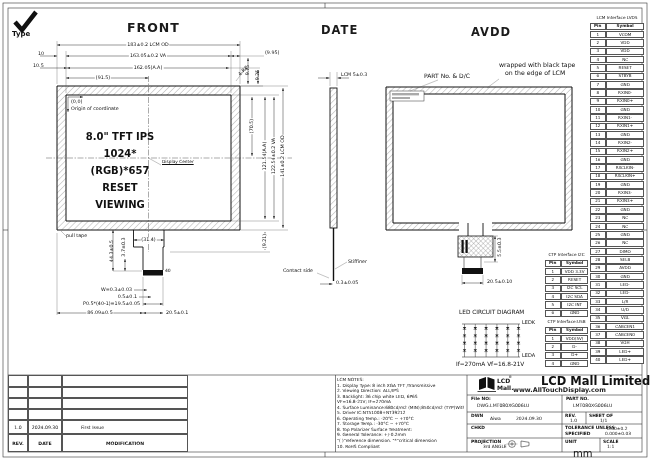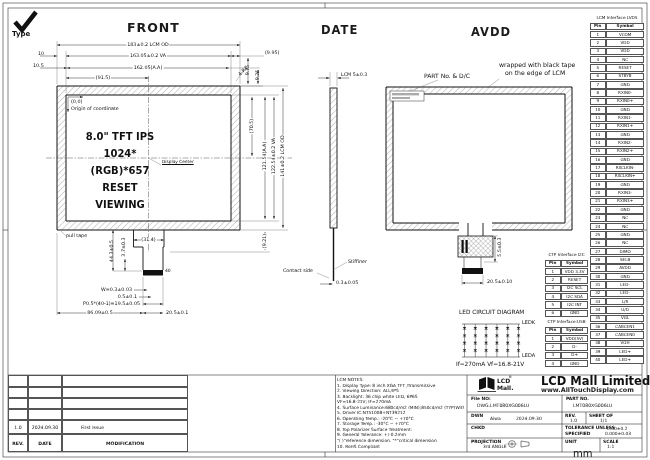--- a/index.html
+++ b/index.html
@@ -571,21 +571,21 @@
   <div class="rc mod">First Issue</div>
   <div class="rc hd">REV.</div>
   <div class="rc hd">DATE</div>
   <div class="rc hd">MODIFICATION</div>
 </div>
 
 <span class="lb" style="left:497px;top:378px;font-size:6px;font-weight:700;">LCD</span>
 <span class="lb" style="left:497px;top:384.5px;font-size:6px;font-weight:700;">Mall.</span>
 <span class="lb" style="left:508.5px;top:376px;font-size:3.5px;">®</span>
 <span class="lb" style="left:541px;top:375px;font-size:11.5px;font-weight:700;">LCD Mall Limited</span>
-<span class="lb" style="left:541px;top:387px;font-size:6.4px;font-weight:700;color:#222;">www.AllTouchDisplay.com</span>
+<span class="lb" style="left:513px;top:387px;font-size:6.4px;font-weight:700;color:#222;">www.AllTouchDisplay.com</span>
 
 <span class="lb" style="left:471px;top:397px;font-size:4.4px;font-weight:700;">File NO:</span>
 <span class="lb" style="left:477px;top:403.5px;font-size:4.6px;">DWG.LMT080XG006LU</span>
 <span class="lb" style="left:566px;top:397px;font-size:4.4px;font-weight:700;">PART NO.</span>
 <span class="lb" style="left:573px;top:403.5px;font-size:4.6px;">LMT080XG006LU</span>
 
 <span class="lb" style="left:471px;top:413.5px;font-size:4.4px;font-weight:700;">DWN</span>
 <span class="lb" style="left:490px;top:417px;font-size:4.5px;">Aiwa</span>
 <span class="lb" style="left:516px;top:417px;font-size:4.5px;">2024.09.30</span>
 <span class="lb" style="left:565px;top:413.5px;font-size:4.4px;font-weight:700;">REV.</span>

